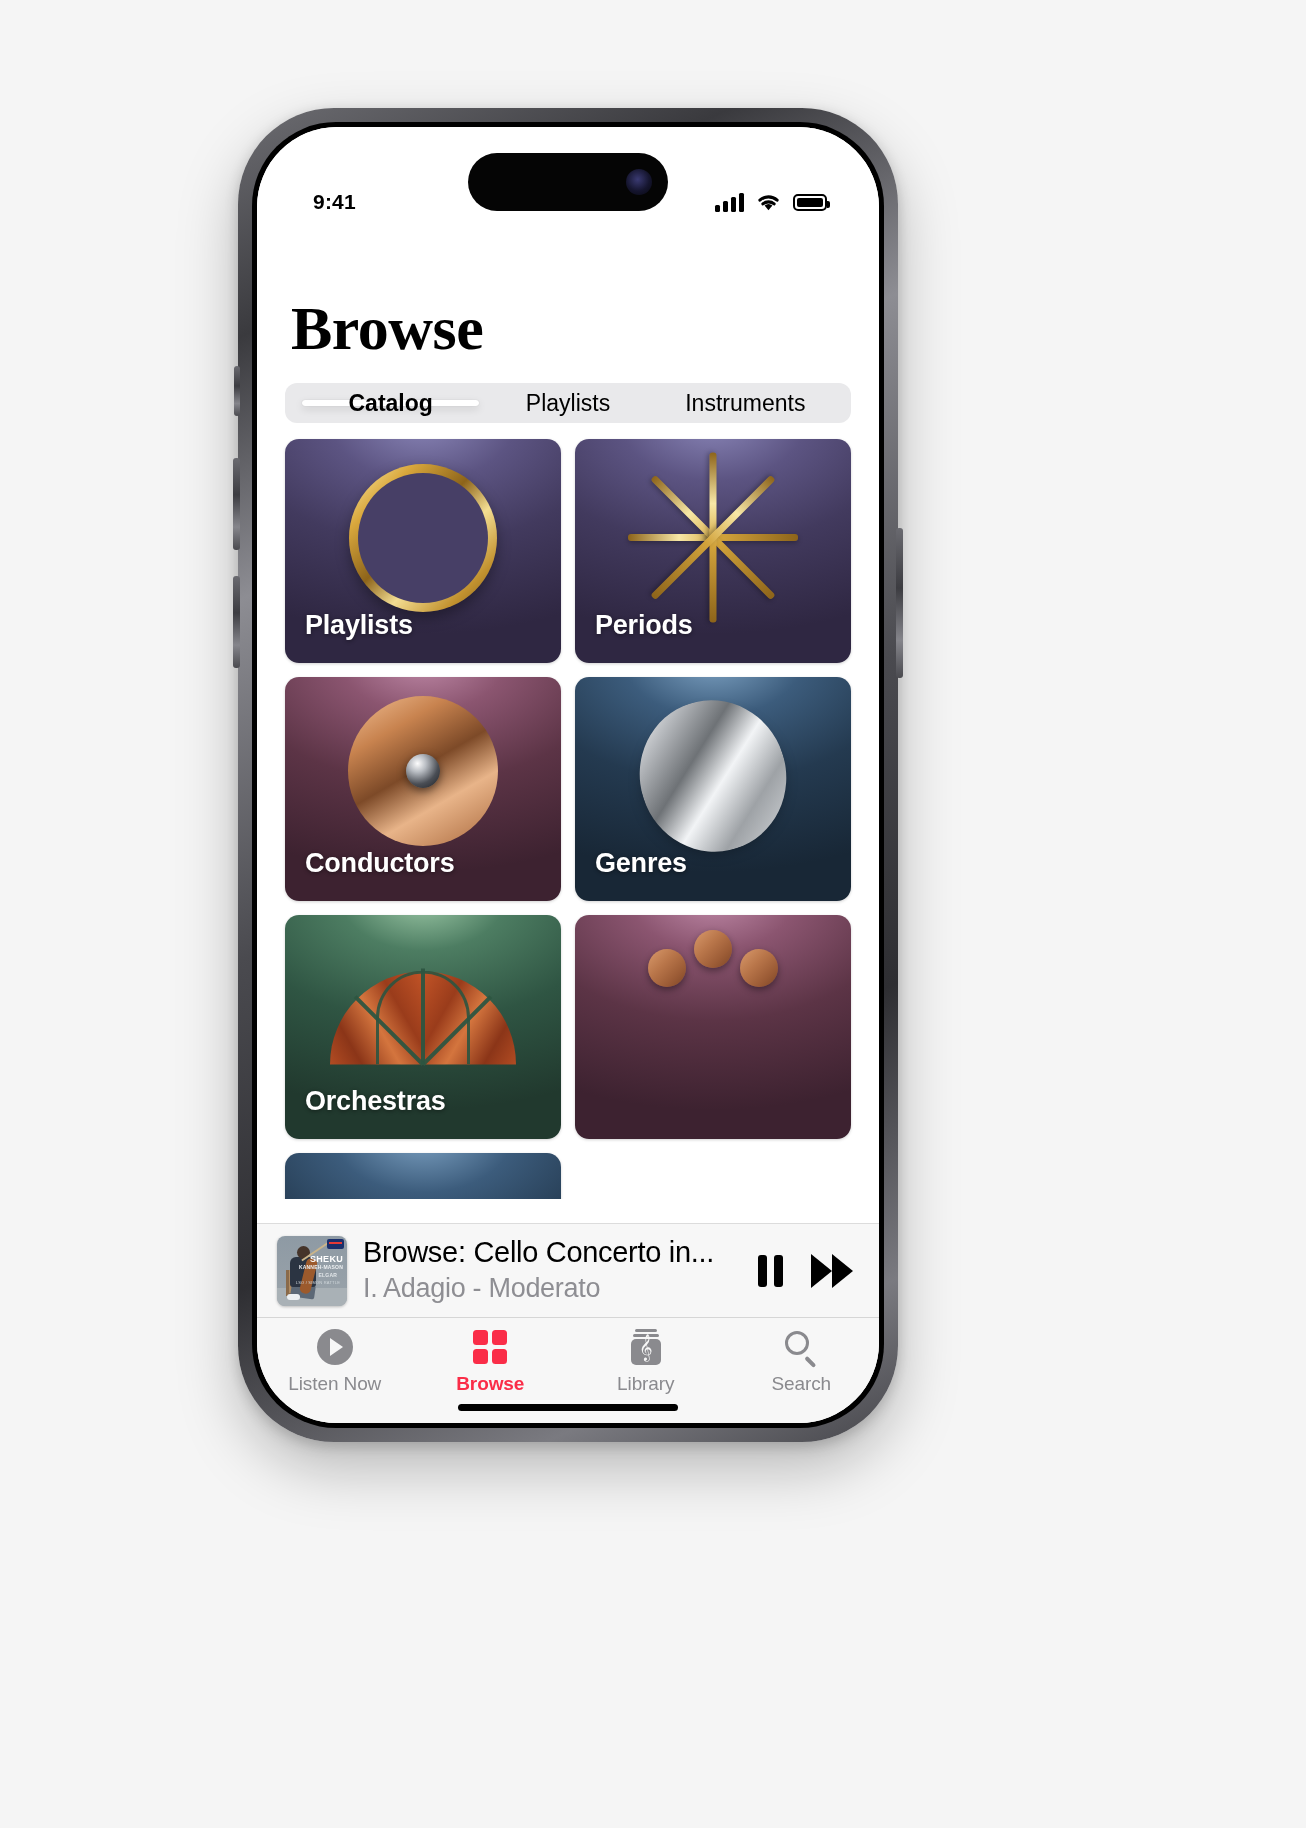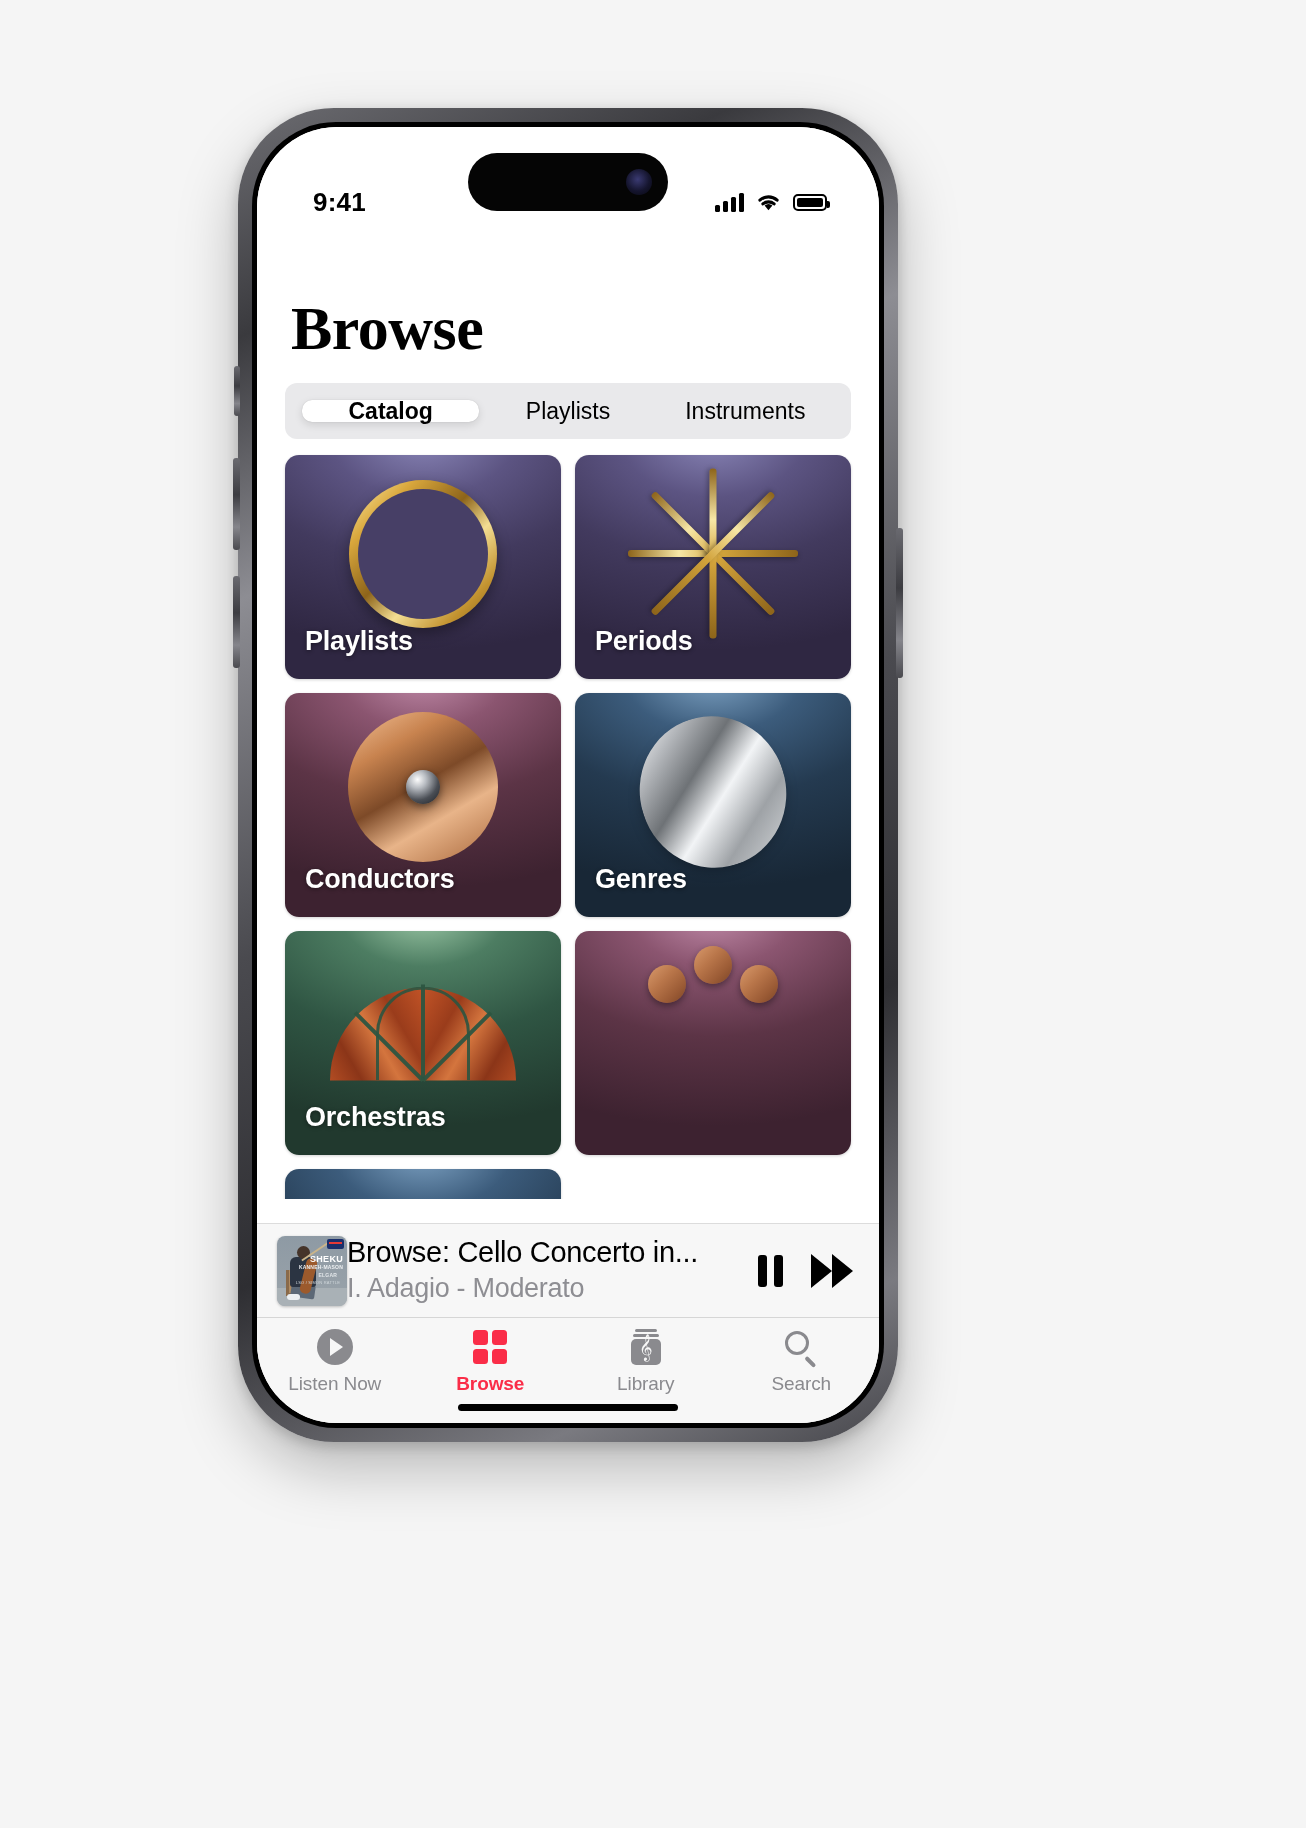--- a/index.html
+++ b/index.html
@@ -56,21 +56,21 @@
   #status-bar {
     height: 116px;
     flex: 0 0 116px;
     position: relative;
     display: flex;
     align-items: center;
     padding: 34px 52px 0 56px;
     background: #fff;
   }
   #status-time {
-    font-size: 26px;
+    font-size: 21px;
     font-weight: bold;
     letter-spacing: .2px;
     color: #000;
     width: 150px;
   }
   #dynamic-island {
     position: absolute;
     left: 50%;
     transform: translateX(-50%);
     top: 26px;
@@ -126,21 +126,21 @@
     font-size: 62px;
     letter-spacing: -0.5px;
     color: #000;
     padding: 54px 0 14px 34px;
     line-height: 1;
   }
 
   
   #segmented-control {
     margin: 10px 28px 0 28px;
-    height: 56px;
+    height: 40px;
     background: #e9e9eb;
     border-radius: 12px;
     display: flex;
     padding: 17px;
     position: relative;
   }
   .segment {
     flex: 1;
     display: flex;
     align-items: center;
@@ -311,21 +311,21 @@
 
   
   #now-playing {
     flex: 0 0 auto;
     height: 94px;
     background: #f7f7f7;
     border-top: 1px solid #dcdcdc;
     display: flex;
     align-items: center;
     padding: 0 26px 0 20px;
-    gap: 0;
+    gap: 16px;
     margin-top: 24px;
   }
   #album-art {
     width: 70px; height: 70px;
     border-radius: 8px;
     background: linear-gradient(180deg,#8e9aa4,#9aa3aa);
     position: relative;
     overflow: hidden;
     flex: 0 0 70px;
     box-shadow: 0 1px 3px rgba(0,0,0,.25);

